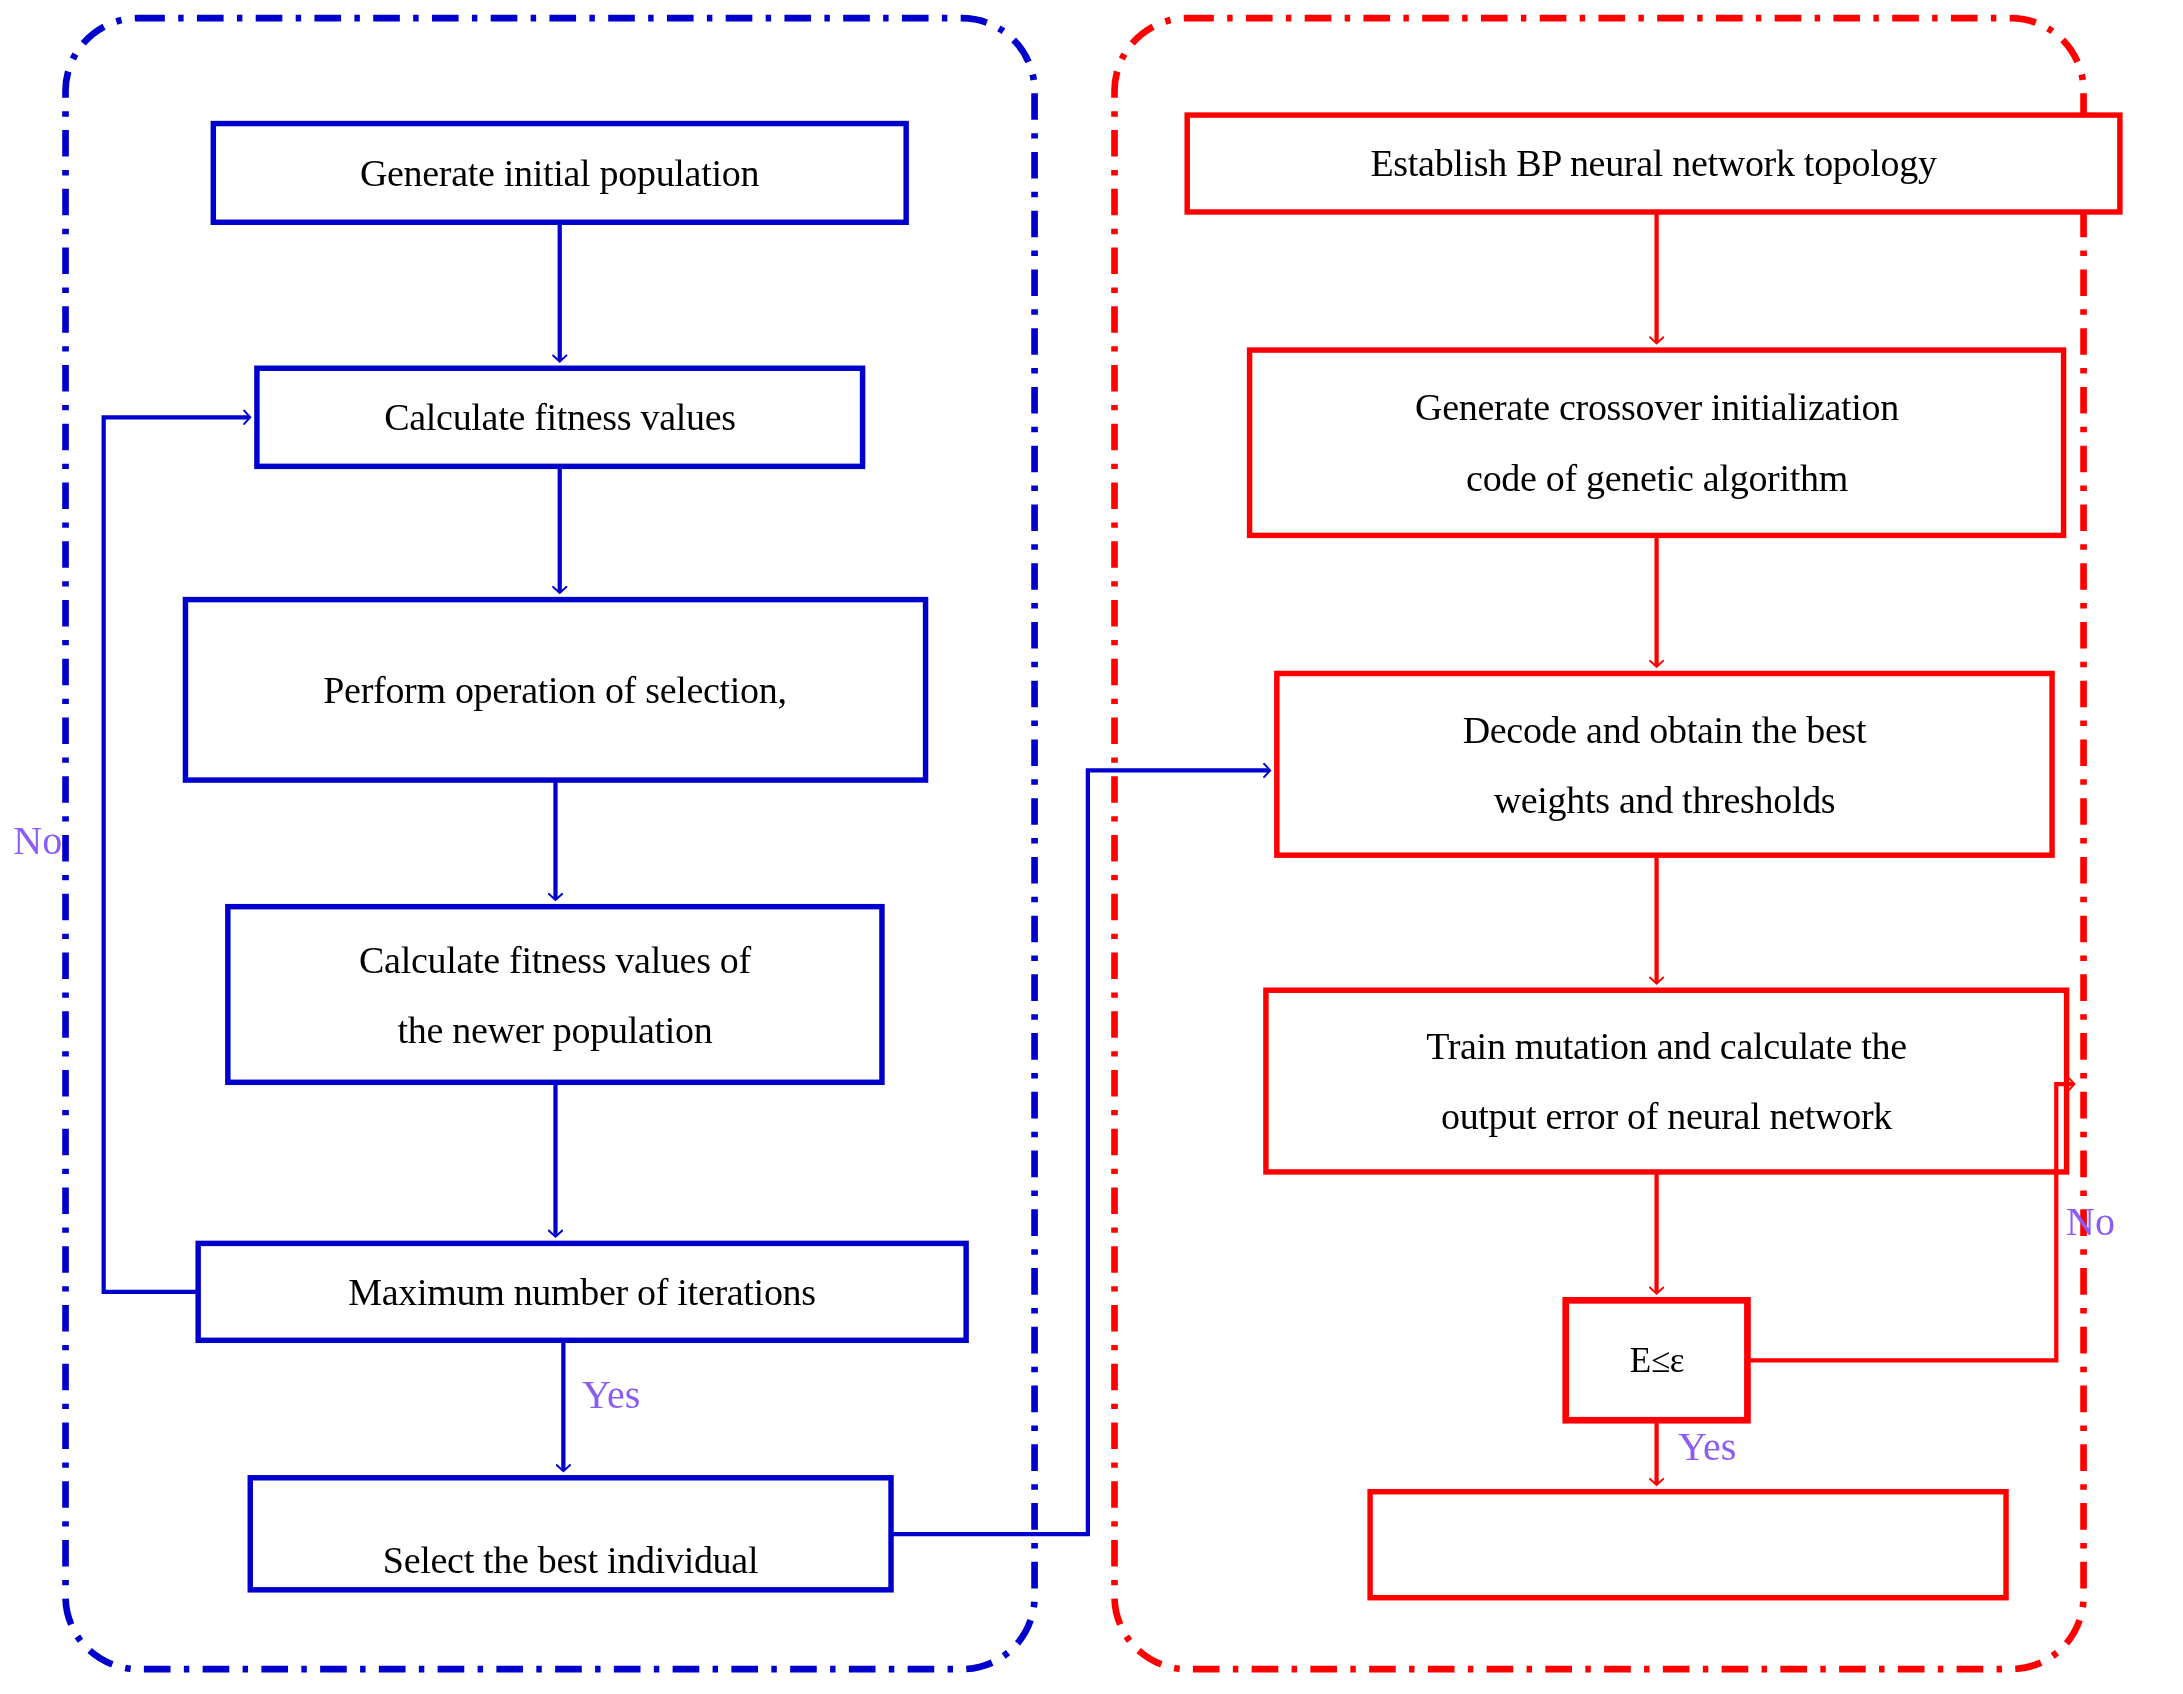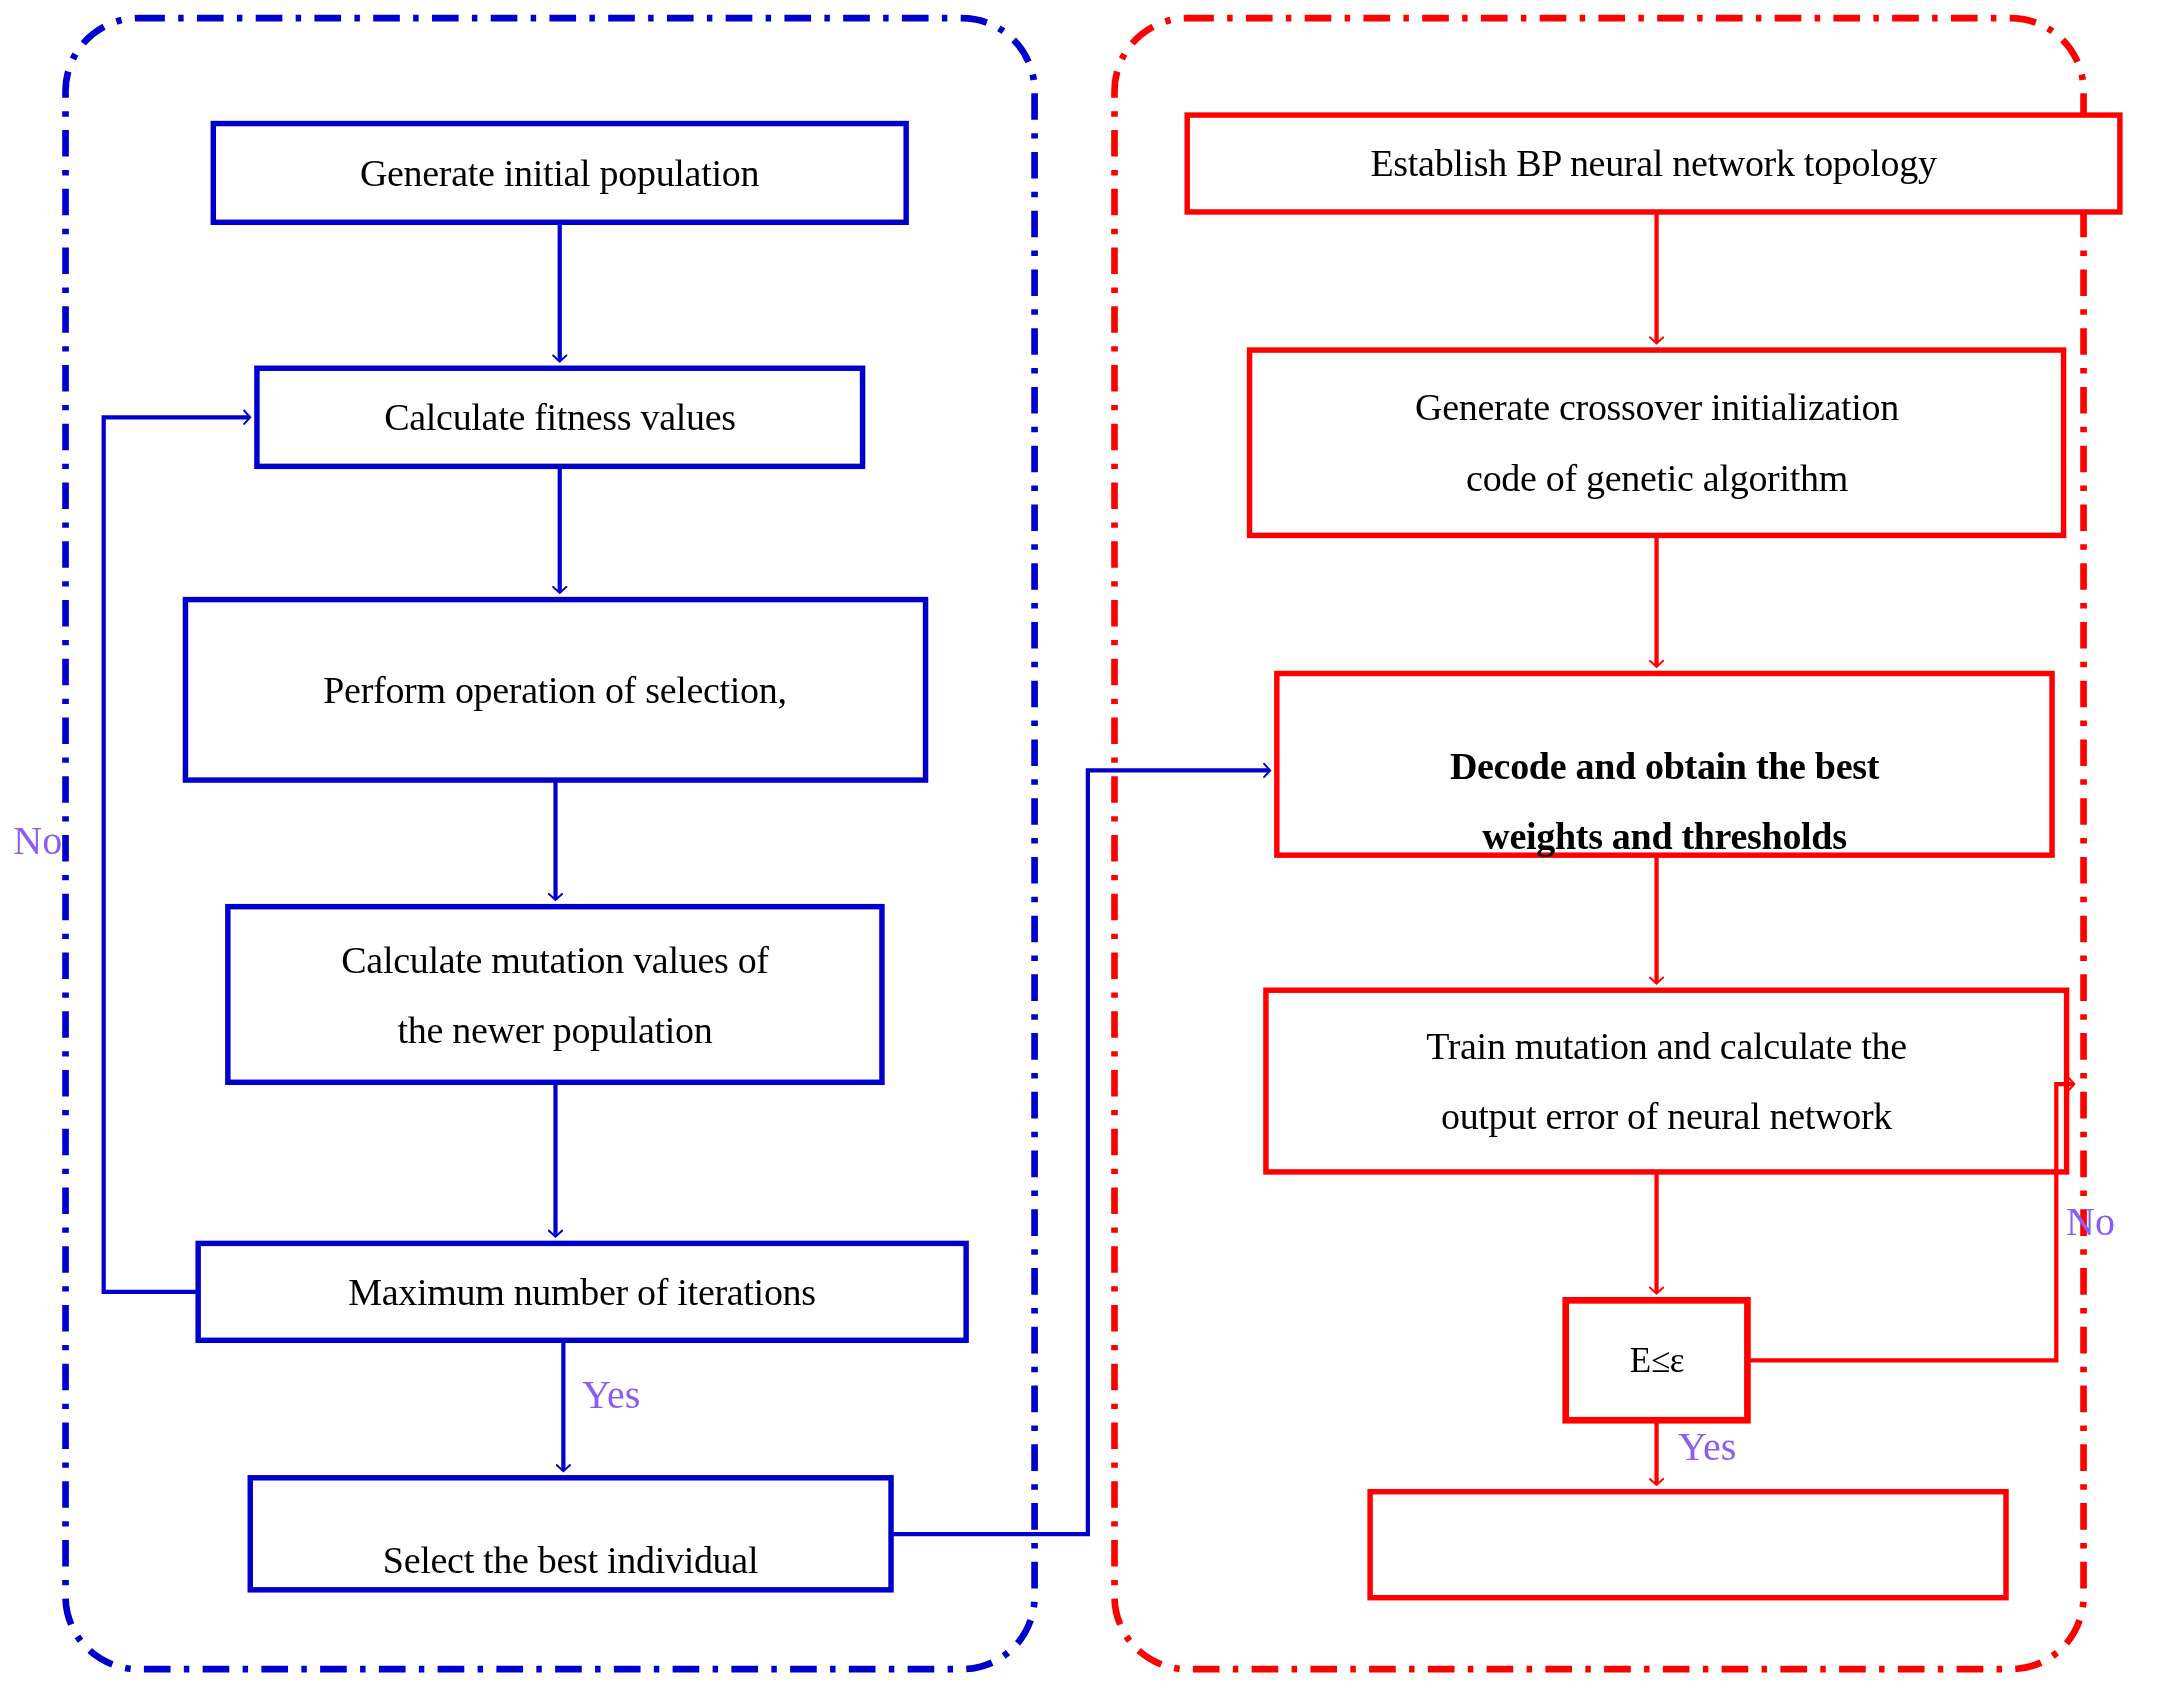--- a/index.html
+++ b/index.html
@@ -80,21 +80,21 @@
 
   <div class="boxlabel" style="left:257px;top:368px;width:606px;height:98px;">
     <span>Calculate fitness values</span>
   </div>
 
   <div class="boxlabel ln2" style="left:185px;top:600px;width:740px;height:181px;">
     <span>Perform operation of selection,</span>
   </div>
 
   <div class="boxlabel ln2" style="left:228px;top:907px;width:654px;height:176px;">
-    <span>Calculate mutation values of</span>
+    <span>Calculate fitness values of</span>
     <span>the newer population</span>
   </div>
 
   <div class="boxlabel" style="left:198px;top:1244px;width:768px;height:97px;">
     <span>Maximum number of iterations</span>
   </div>
 
   <div class="boxlabel" style="left:250px;top:1478px;width:641px;height:112px;justify-content:flex-end;">
     <span>Select the best individual</span>
   </div>
@@ -109,21 +109,21 @@
 
   <div class="boxlabel" style="left:1187px;top:115px;width:933px;height:97px;">
     <span>Establish BP neural network topology</span>
   </div>
 
   <div class="boxlabel ln2" style="left:1250px;top:350px;width:814px;height:185px;">
     <span>Generate crossover initialization</span>
     <span>code of genetic algorithm</span>
   </div>
 
-  <div class="boxlabel ln2" style="left:1277px;top:710px;width:775px;height:182px;font-weight:bold;">
+  <div class="boxlabel ln2" style="left:1277px;top:674px;width:775px;height:182px;">
     <span>Decode and obtain the best</span>
     <span>weights and thresholds</span>
   </div>
 
   <div class="boxlabel ln2" style="left:1266px;top:990px;width:801px;height:182px;">
     <span>Train mutation and calculate the</span>
     <span>output error of neural network</span>
   </div>
 
   <div class="boxlabel" style="left:1566px;top:1301px;width:182px;height:120px;font-size:35px;">

